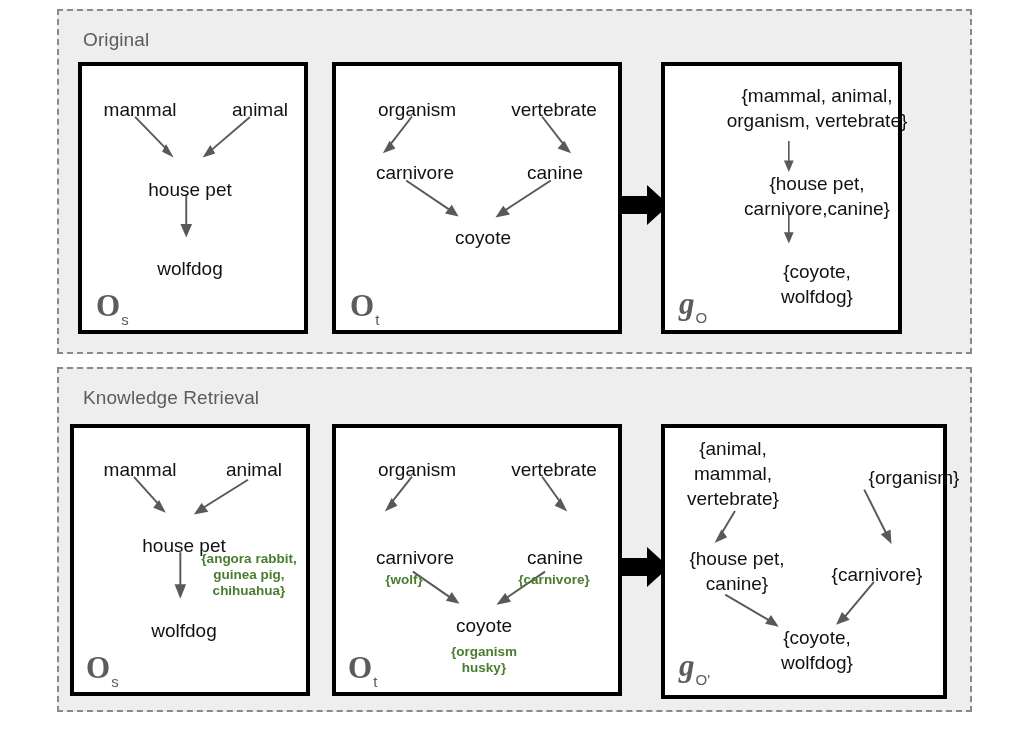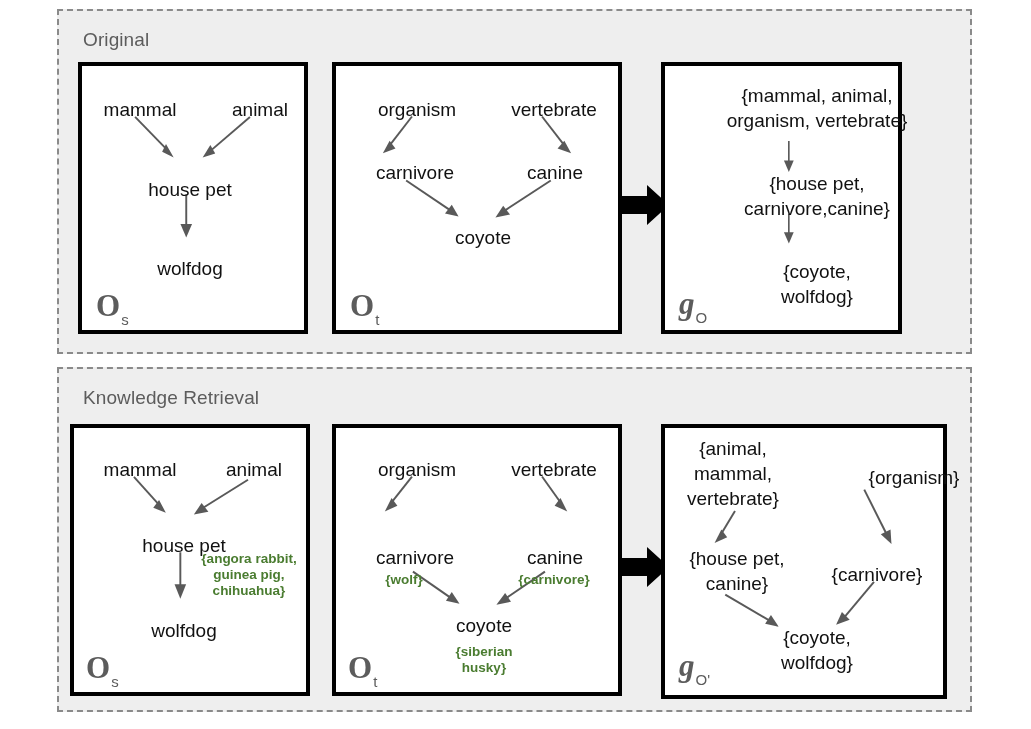--- a/index.html
+++ b/index.html
@@ -279,21 +279,21 @@
           <polygon class="thin-head" points="165,182 180,179 174,170"></polygon>
         </g>
       </svg>
       <div class="node" style="left:81px; top:42px;">organism</div>
       <div class="node" style="left:218px; top:42px;">vertebrate</div>
       <div class="node" style="left:79px; top:130px;">carnivore</div>
       <div class="node" style="left:219px; top:130px;">canine</div>
       <div class="ann" style="left:60px; top:152px;margin-left:8px;">{wolf}</div>
       <div class="ann" style="left:218px; top:152px;">{carnivore}</div>
       <div class="node" style="left:148px; top:198px;">coyote</div>
-      <div class="ann" style="left:148px; top:232px;">{siberian
+      <div class="ann" style="left:148px; top:232px;">{organism
 husky}</div>
       <div class="sym" style="left:12px; top:222px;">
         <span class="base">O</span><span class="sub">t</span>
       </div>
     </div>
   </div>
 
   <svg class="block-arrow" style="left:621px; top:545px;" viewBox="0 0 48 44">
     <polygon points="0,13 26,13 26,2 48,22 26,42 26,31 0,31" fill="#000000"></polygon>
   </svg>

